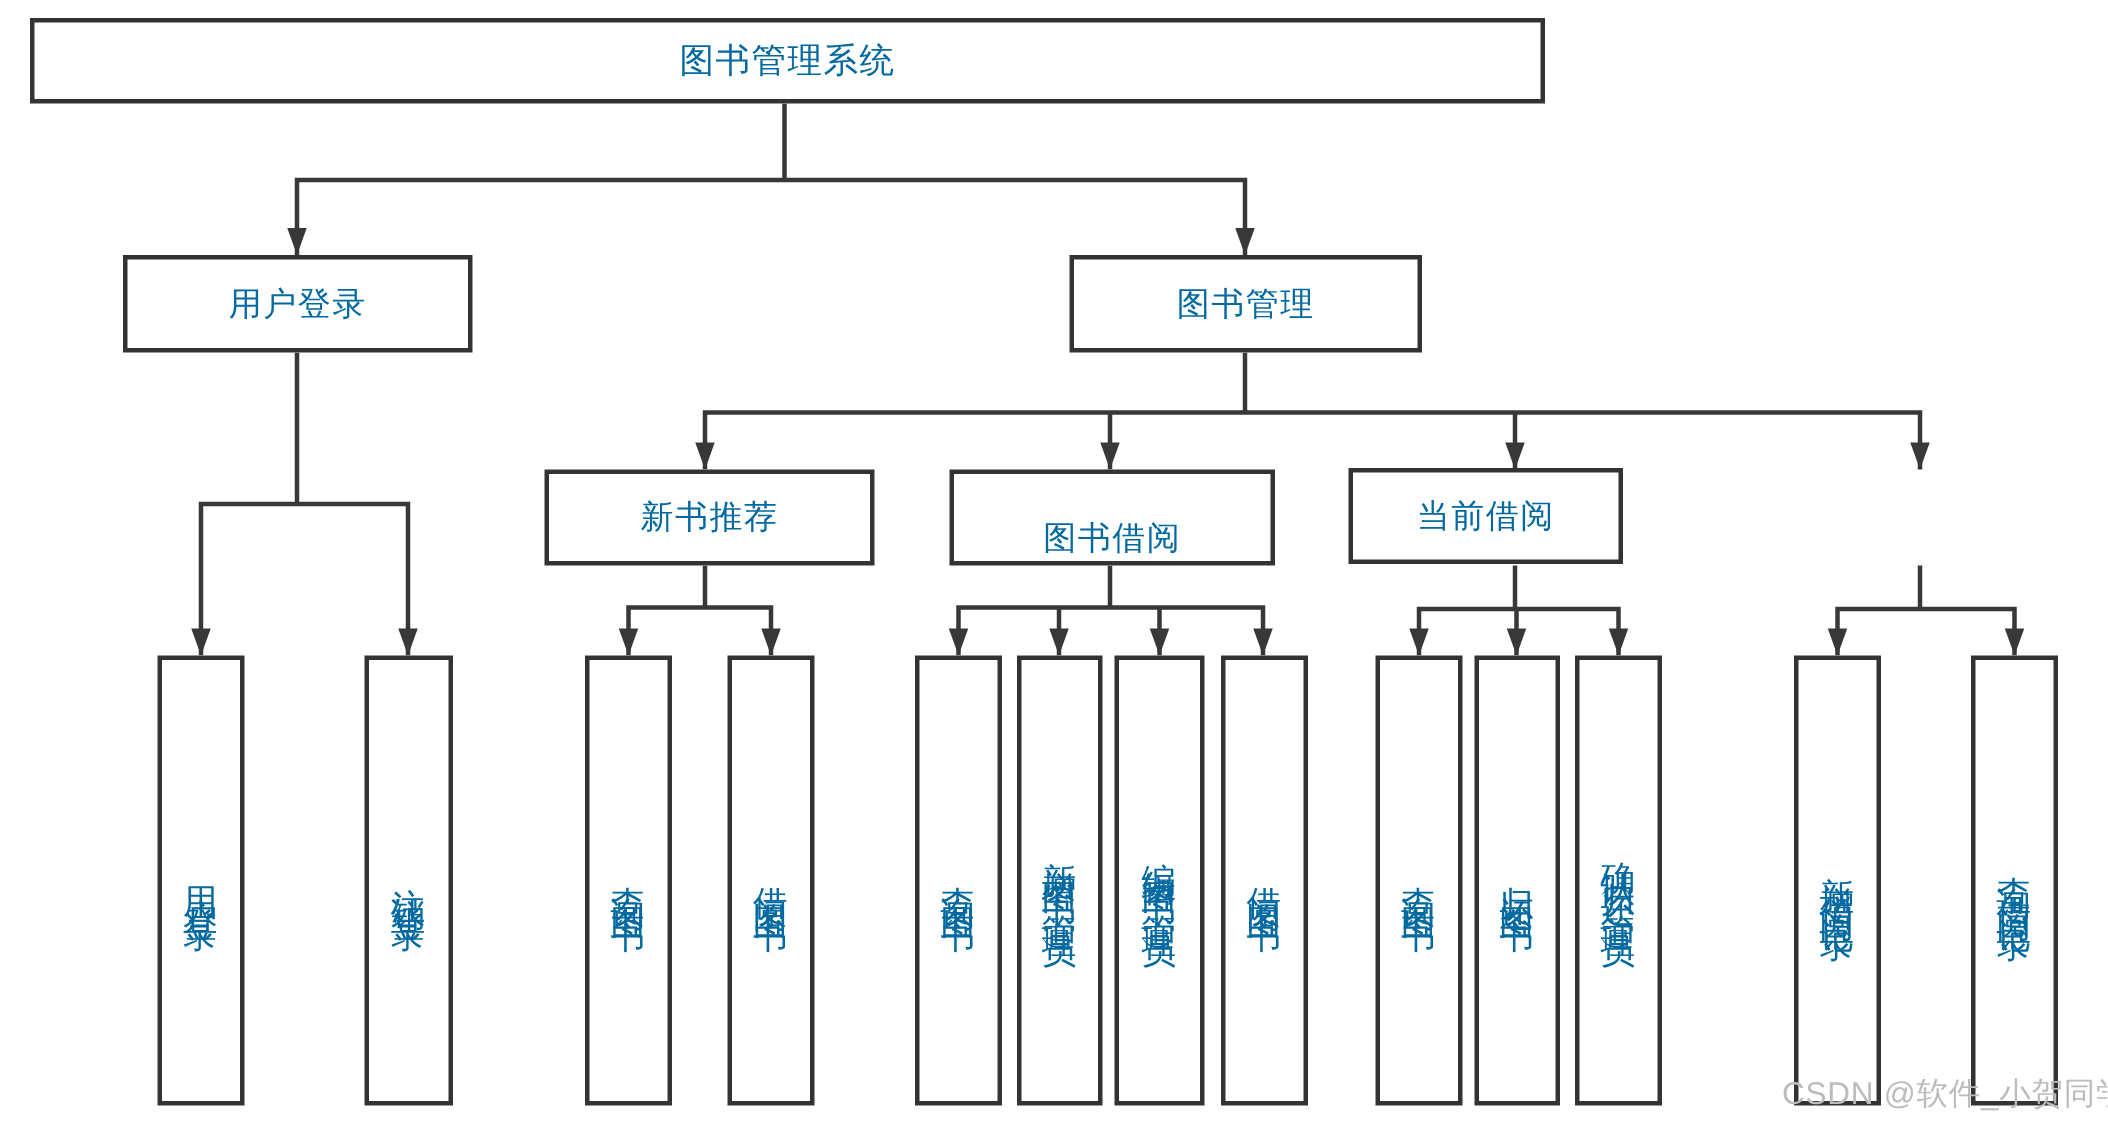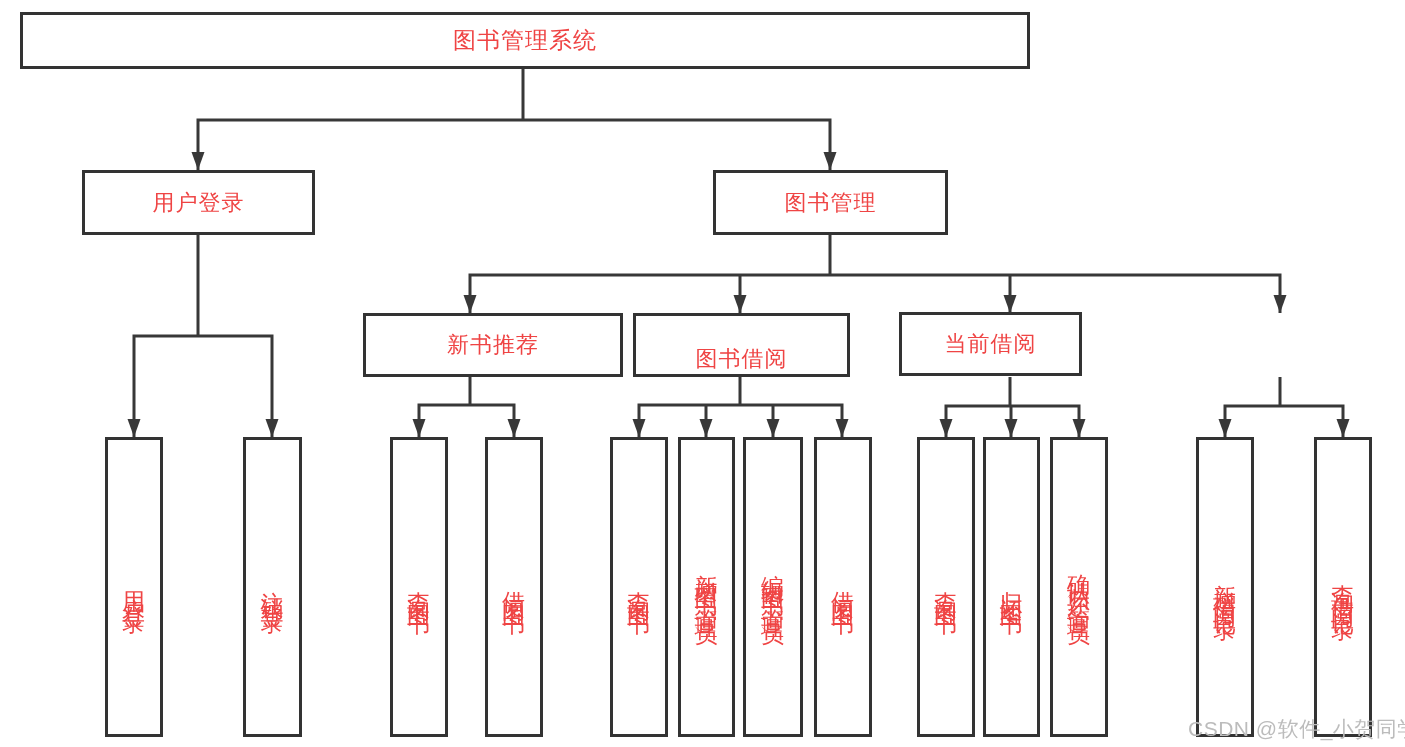--- a/index.html
+++ b/index.html
@@ -17,40 +17,40 @@
     z-index: 1;
   }
   .box {
     position: absolute;
     box-sizing: border-box;
     border: 3px solid #333333;
     background: #ffffff;
     display: flex;
     align-items: center;
     justify-content: center;
-    color: #ef4444;
+    color: #0369a1;
     z-index: 2;
   }
   .h-box { font-size: 22px; letter-spacing: 1px; }
   .root-box { font-size: 23px; }
   .v-box span {
     writing-mode: vertical-rl;
     text-orientation: mixed;
     font-size: 23px;
     line-height: 1.05;
     letter-spacing: 7px;
     white-space: nowrap;
   }
   
   .n-root           { left: 20px;   top: 12px;  width: 1010px; height: 57px; }
   
   .n-user-login     { left: 82px;   top: 170px; width: 233px;  height: 65px; }
   .n-book-mgmt      { left: 713px;  top: 170px; width: 235px;  height: 65px; }
   
-  .n-new-book-rec   { left: 363px;  top: 313px; width: 260px;  height: 64px; }
+  .n-new-book-rec   { left: 363px;  top: 313px; width: 220px;  height: 64px; }
   .n-book-borrow    { left: 633px;  top: 313px; width: 217px;  height: 64px; align-items: flex-end; }
   .n-current-borrow { left: 899px;  top: 312px; width: 183px;  height: 64px; }
   .n-borrow-records { left: 1173px; top: 313px; width: 215px;  height: 64px; }
   
   .leaf { top: 437px; width: 58px; height: 300px; }
   .n-a1 { left: 105px; }
   .n-a2 { left: 243px; width: 59px; }
   .n-b1 { left: 390px; }
   .n-b2 { left: 485px; }
   .n-c1 { left: 610px; }

